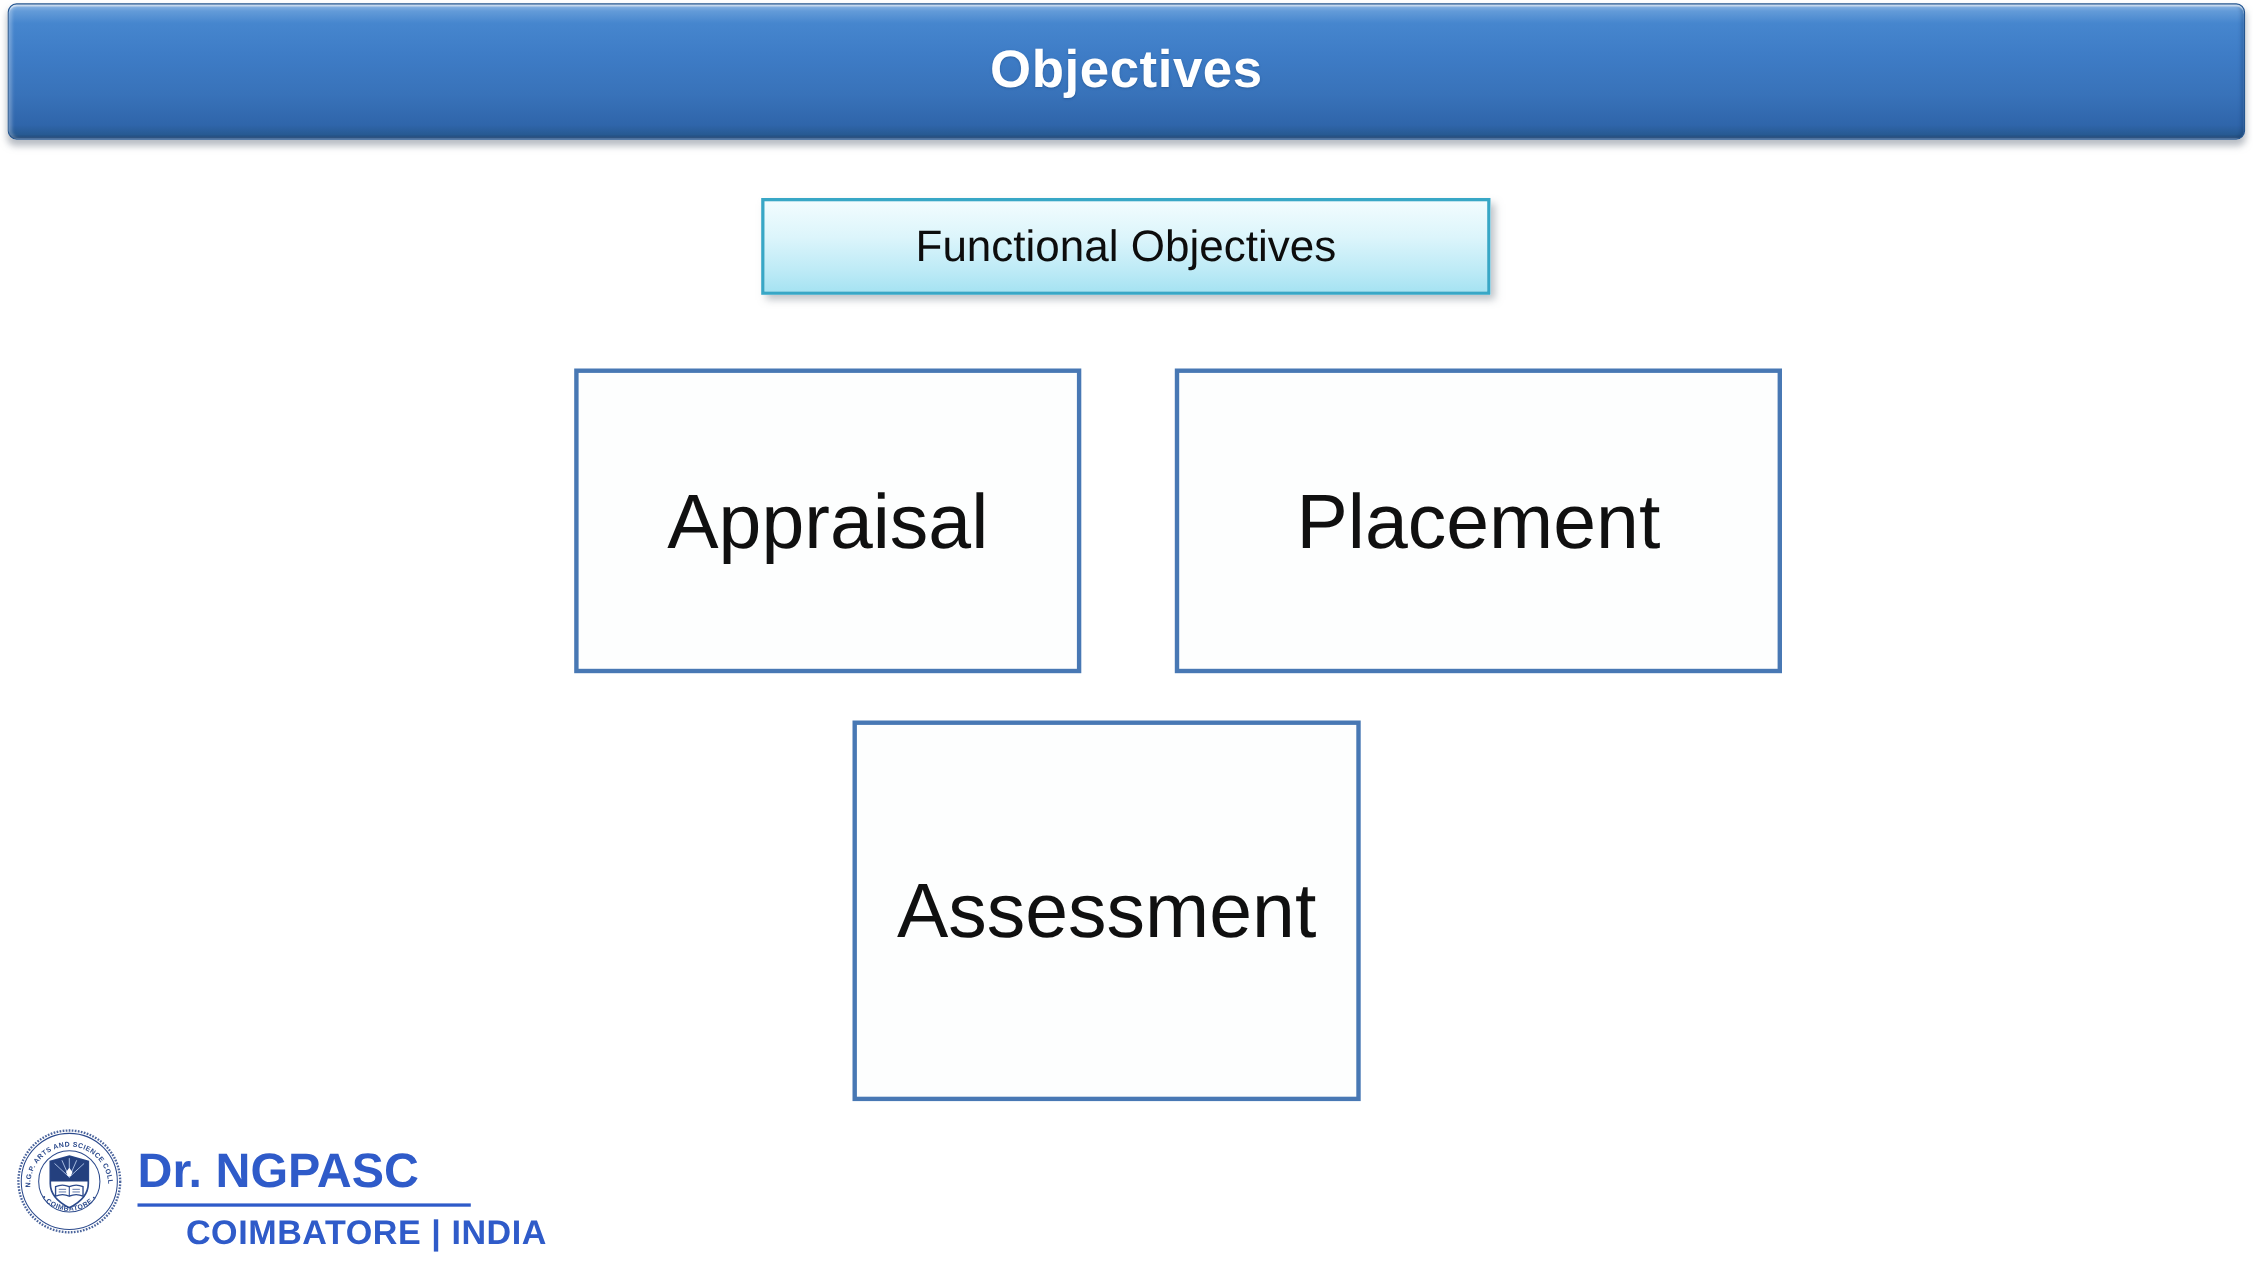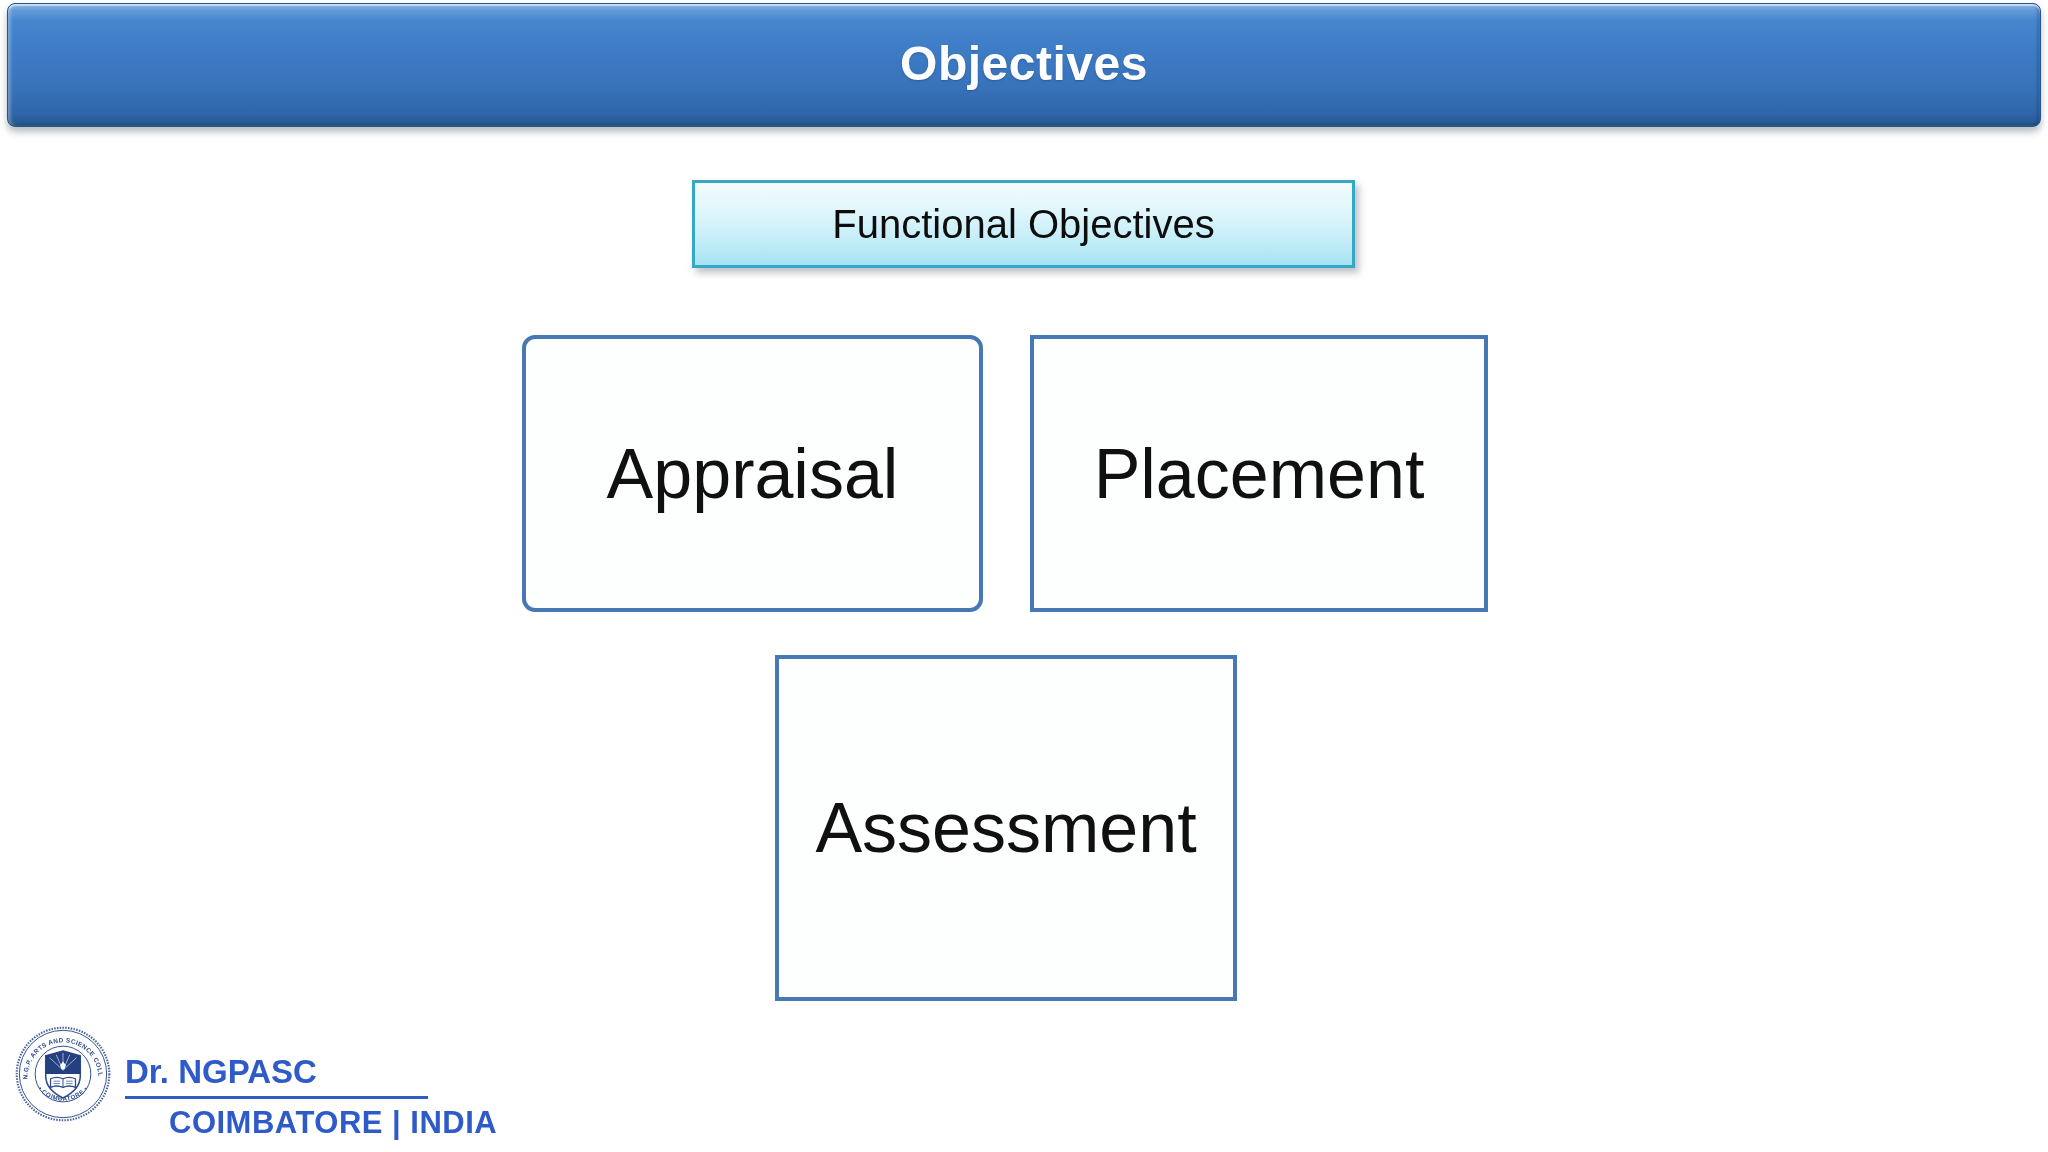--- a/index.html
+++ b/index.html
@@ -48,28 +48,28 @@
   .func-text { color:#0d0d0d; font-size:40px; }
 
   
   .dbox {
     position:absolute;
     border:4px solid #4878B4;
     background:#FDFEFE;
     display:flex; align-items:center; justify-content:center;
   }
   .dbox-label { color:#101010; font-size:70px; }
-  .dbox-appraisal   { left:522px;  top:335px; width:461px; height:277px;border-radius:13px; }
-  .dbox-placement   { left:1030px; top:335px; width:458px; height:277px; }
+  .dbox-appraisal   { left:522px;  top:335px; width:461px; height:277px; }
+  .dbox-placement   { left:1068px; top:335px; width:552px; height:277px; }
   .dbox-assessment  { left:775px;  top:655px; width:462px; height:346px; }
 
   
   .seal { position:absolute; left:15px; top:1026px; width:96px; height:96px; }
   .org-block { position:absolute; left:125px; top:1042px; }
-  .org-name { color:#2F5BC9; font-size:33px; font-weight:bold; line-height:1.05;margin-top:13px; }
+  .org-name { color:#2F5BC9; font-size:44px; font-weight:bold; line-height:1.05; }
   .org-rule { width:303px; height:3px; background:#2F5BC9; margin:6px 0 6px; }
   .org-loc  { color:#2F5BC9; font-size:31px; font-weight:bold; letter-spacing:0.5px;margin-left:44px; }
 </style>
 </head>
 <body>
 
 <div class="slide">
 
   <div class="title-bar">
     <div class="title-text">Objectives</div>

